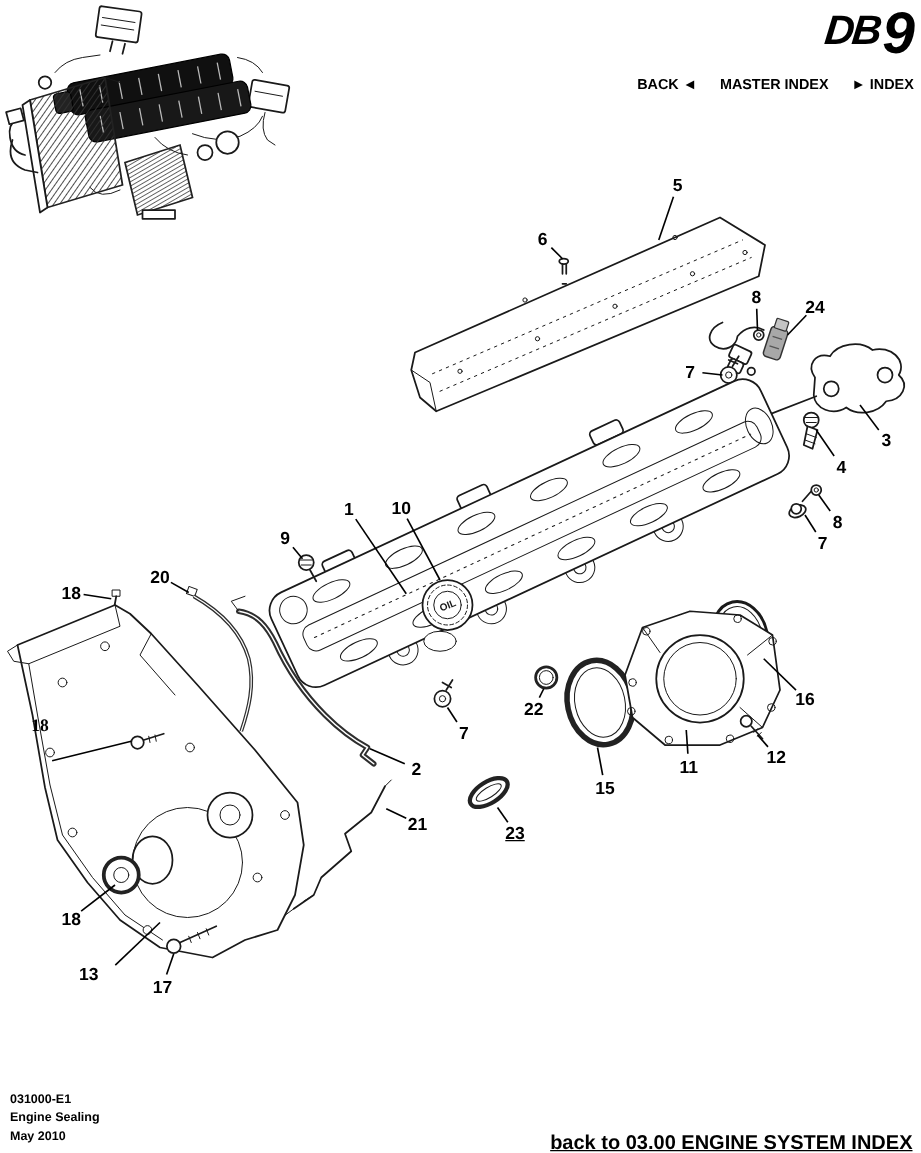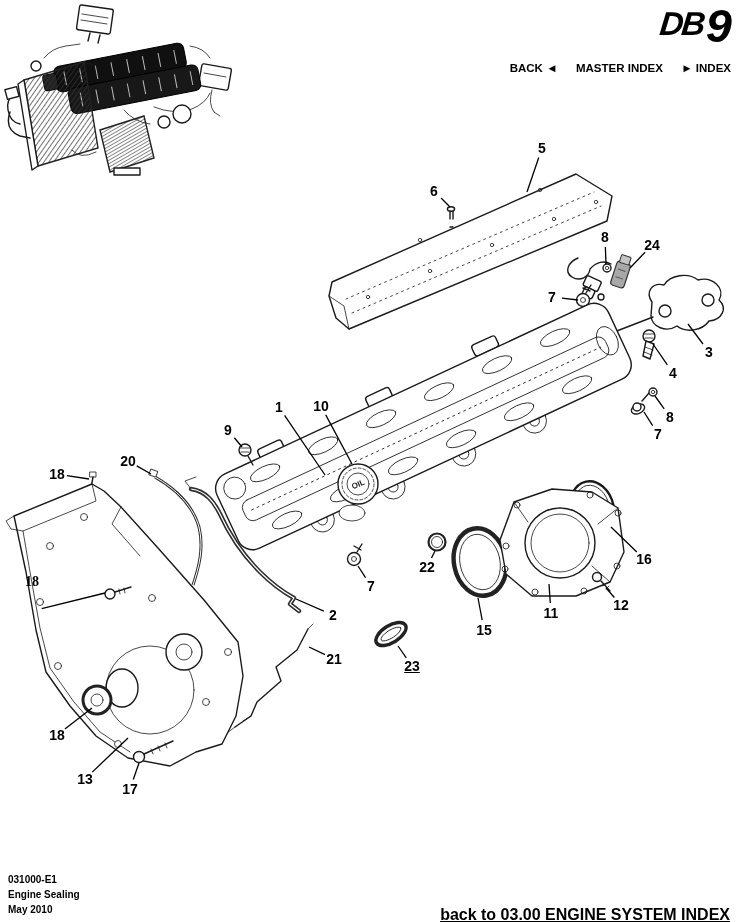--- a/index.html
+++ b/index.html
@@ -376,21 +376,21 @@
       <div class="callout" style="left: 434px; top: 191px;">6</div>
       <div class="callout" style="left: 552px; top: 297px;">7</div>
       <div class="callout" style="left: 658px; top: 434px;">7</div>
       <div class="callout" style="left: 371px; top: 586px;">7</div>
       <div class="callout" style="left: 605px; top: 237px;">8</div>
       <div class="callout" style="left: 670px; top: 417px;">8</div>
       <div class="callout" style="left: 228px; top: 430px;">9</div>
       <div class="callout" style="left: 321px; top: 406px;">10</div>
       <div class="callout" style="left: 551px; top: 613px;">11</div>
       <div class="callout" style="left: 621px; top: 605px;">12</div>
-      <div class="callout" style="left: 85px; top: 779px;">13</div>
+      <div class="callout" style="left: 71px; top: 779px;">13</div>
       <div class="callout" style="left: 57px; top: 735px;">18</div>
       <div class="callout" style="left: 484px; top: 630px;">15</div>
       <div class="callout" style="left: 644px; top: 559px;">16</div>
       <div class="callout" style="left: 130px; top: 789px;">17</div>
       <div class="callout" style="left: 32px; top: 582px; font-family: Liberation Serif, serif;">18</div>
       <div class="callout" style="left: 57px; top: 474px;">18</div>
       <div class="callout" style="left: 128px; top: 461px;">20</div>
       <div class="callout" style="left: 334px; top: 659px;">21</div>
       <div class="callout" style="left: 427px; top: 567px;">22</div>
       <div class="callout" style="left: 412px; top: 666px; text-decoration: underline;">23</div>

